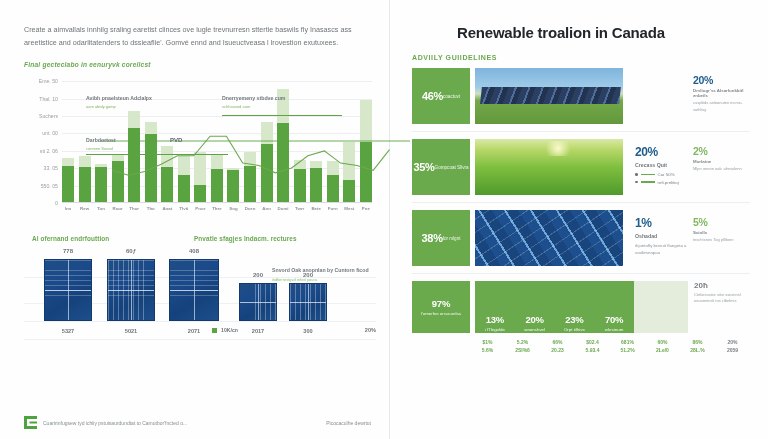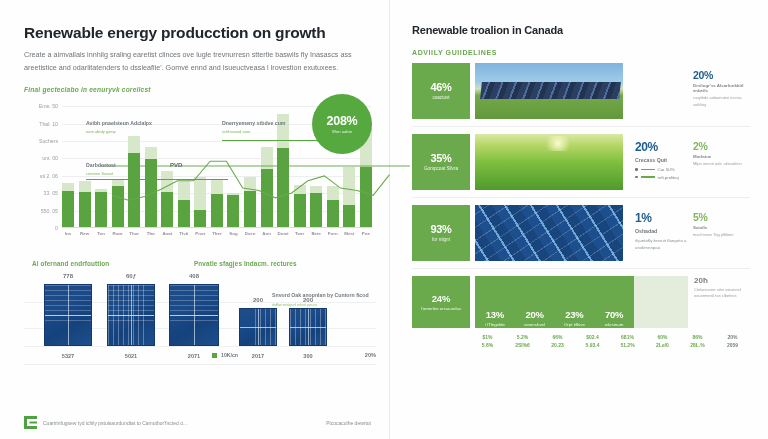--- a/index.html
+++ b/index.html
@@ -24,21 +24,21 @@
   .left-col { width: 390px; border-right: 1px solid #e6e9ea; }
   .right-col { width: 378px; padding-left: 22px; }
 
   .headline {
     font-size: 15.5px;
     font-weight: bold;
     color: #20262b;
     letter-spacing: -0.2px;
     margin-bottom: 7px;
   }
-  .headline-r { font-size: 11px; }
+  .headline-r { font-size: 15px; margin-left: 45px; }
   .deck {
     font-size: 7.2px;
     line-height: 1.75;
     color: #6f7478;
     max-width: 355px;
   }
   .eyebrow {
     margin-top: 12px;
     font-size: 6.6px;
     font-weight: bold;
@@ -179,21 +179,21 @@
   .rowcard {
     position: relative;
     display: flex; align-items: stretch;
     margin-top: 7px;
     border-bottom: 1px solid #eceeef;
     padding-bottom: 7px;
   }
   .stat-tile {
     width: 58px; min-height: 56px;
     background: #6aa94c;
-    display: flex; flex-direction: column;
+    display: flex; flex-direction: row;
     align-items: center; justify-content: center;
     color: #fff; flex: none;
   }
   .stat-num { font-size: 11px; font-weight: bold; letter-spacing: -.3px; }
   .stat-cap { font-size: 4.6px; opacity: .9; margin-top: 2px; text-align: center; line-height: 1.35; }
   .photo { width: 148px; flex: none; margin-left: 5px; position: relative; overflow: hidden; }
   .photo-solar-field {
     background:
       linear-gradient(to bottom,#7fb4dd 0%, #9fcbe8 34%, #cfe0c0 46%, #74a849 58%, #62993c 100%);
   }
@@ -259,21 +259,20 @@
   .tick-b { font-size: 5px; color: #6aa84f; font-weight: bold; margin-top: 2px; }
   .tick-dark .tick-a, .tick-dark .tick-b { color: #7a8084; }
 </style>
 </head>
 <body>
 
 <div id="page">
 
   <div class="page-col left-col">
 
-    <div class="headline">Renewable energy producction on growth</div>
     <div class="deck">Create a aimvallals innhilg sraling earetist clinces ove lugle trevnurresn sttertie baswils fly Inasascs ass areetistice and odarlitatenders to dssieaflie'. Gomvé ennd and Isueuctveasa l lrovestion exutuxees.</div>
     <div class="eyebrow">Final gecteclabo in eenuryvk corellcst</div>
 
     <div class="chart-wrap">
       <div class="ylabels" id="ylabels">
           <div class="ylabel" style="top: 4px;">Eme. 50</div>
           <div class="ylabel" style="top: 21.4286px;">Thal. 10</div>
           <div class="ylabel" style="top: 38.8571px;">Suchers</div>
           <div class="ylabel" style="top: 56.2857px;">unt. 00</div>
           <div class="ylabel" style="top: 73.7143px;">sti 2. 06</div>
@@ -408,24 +407,20 @@
       </div>
 
       <div class="callout" style="left:198px; top:18px; width:80px;">
         <div class="callout-t">Dnerryemeny stbdve cum</div>
         <div class="callout-s">schhousnd oum</div>
         <div class="callout-rule" style="width:120px;margin-top:6px;"></div>
       </div>
 
       <div class="pvd-label" style="left:146px; top:60px;">PVD</div>
 
-      <div class="badge">
-        <div class="badge-num">208%</div>
-        <div class="badge-sub">Wen aabin</div>
-      </div>
     </div>
 
     <div class="panel-sec">
       <div class="sec-title" style="position:absolute;left:8px;top:0;">Al ofernand endrfouttion</div>
       <div class="sec-title" style="position:absolute;left:170px;top:0;">Pnvatle sfagjes Indacm. rectures</div>
 
       <div class="sec-row">
         <div class="hgrid" style="top:26px;"></div>
         <div class="hgrid" style="top:52px;"></div>
         <div class="hgrid" style="top:70px;"></div>
@@ -524,40 +519,40 @@
             </div>
           </div>
           <div class="rail">
             <div class="rail-num rail-green">2%</div>
             <div class="rail-cap">Murlatne</div>
             <div class="rail-sub">Mlpn unnnn oolc almsulenn</div>
           </div>
         </div>
         <div class="rowcard">
           <div class="stat-tile">
-            <div class="stat-num">93%</div>
+            <div class="stat-num">38%</div>
             <div class="stat-cap">for  mlgnt</div>
           </div>
           <div class="photo photo-panel-close"></div>
           <div class="rowmid">
             <div class="mid-num">1%</div>
             <div class="mid-cap">Oshadad</div>
             <div class="mid-sub">ihjuntofly breruit flangeto a unolimnnpau</div>
           </div>
           <div class="rail">
             <div class="rail-num rail-green">5%</div>
             <div class="rail-cap">Sciolls</div>
             <div class="rail-sub">tnschtsnes Tog plltlonn</div>
           </div>
         </div>
       </div>
 
     <div class="band">
       <div class="band-tile">
-        <div class="band-num">24%</div>
+        <div class="band-num">97%</div>
         <div class="band-cap">l'omerlee orsucanlsa</div>
       </div>
       <div class="band-main" id="bandCells">
           <div class="band-cell">
             <div class="band-num">13%</div>
             <div class="band-cap">i lTlegolde</div>
           </div>
           <div class="band-cell">
             <div class="band-num">20%</div>
             <div class="band-cap">wnonshvel</div>

